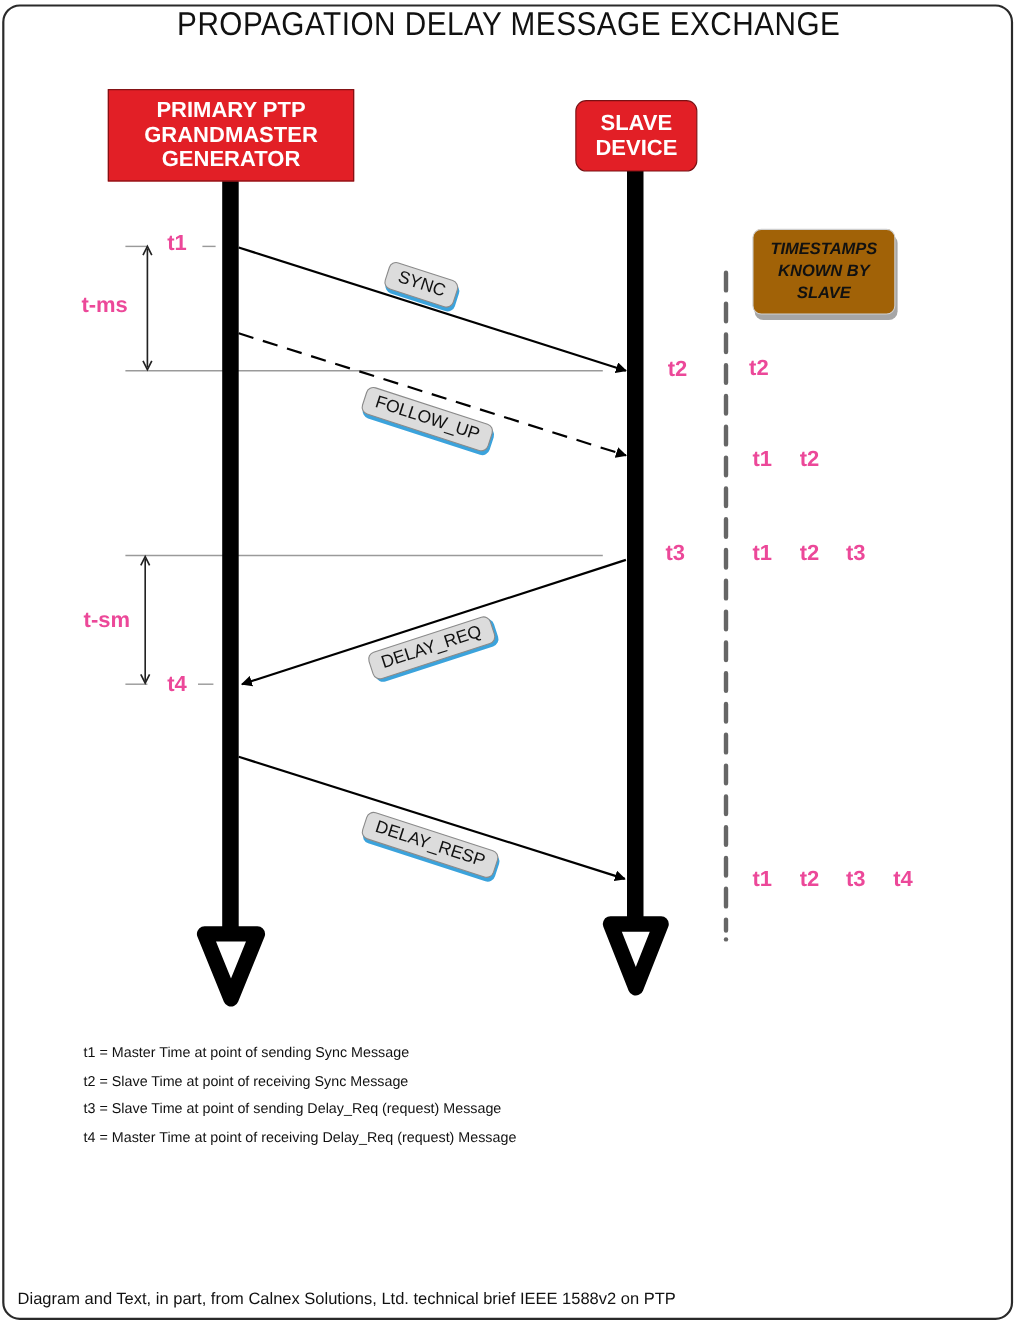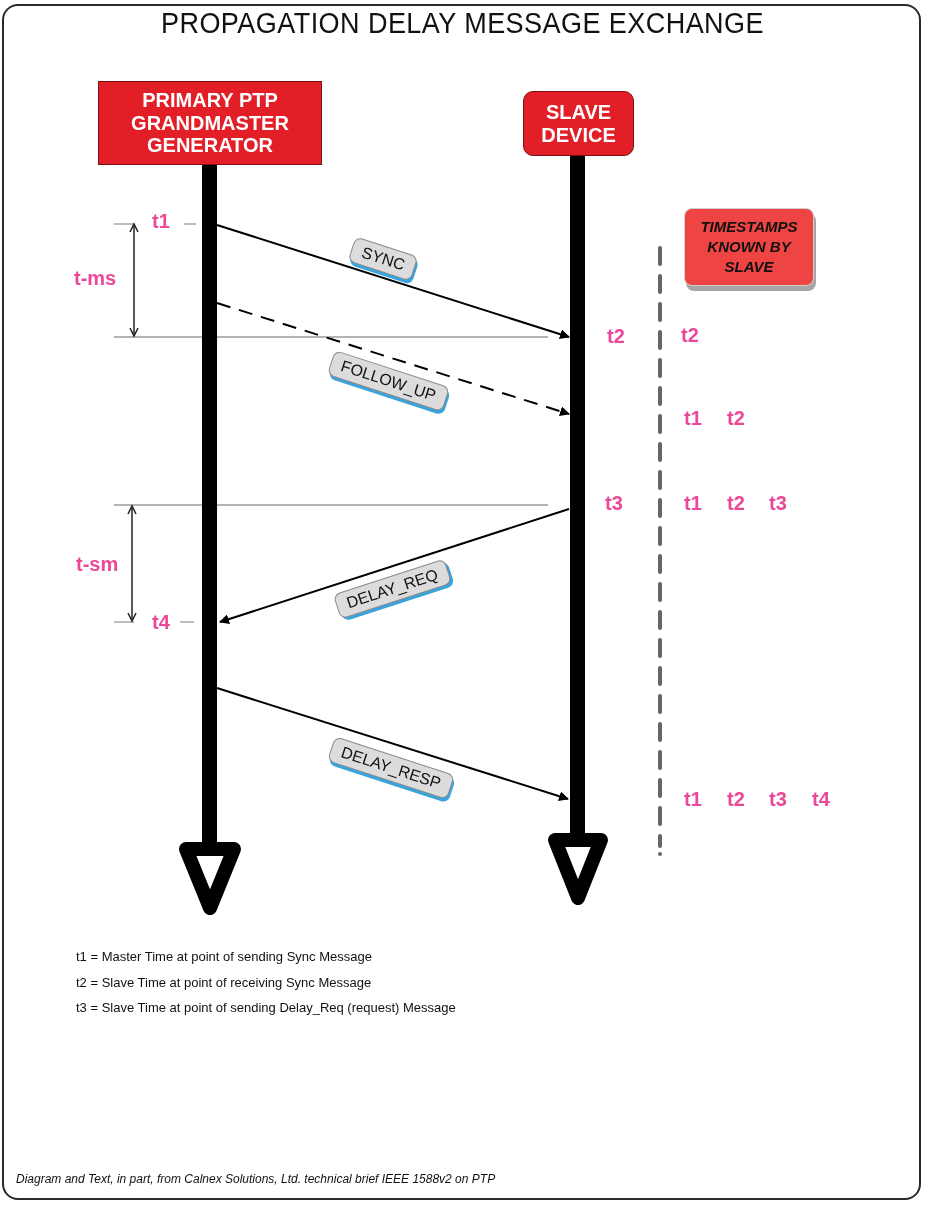--- a/index.html
+++ b/index.html
@@ -5,28 +5,28 @@
   html, body { margin: 0; padding: 0; background: #ffffff; }
   body { width: 925px; height: 1205px; position: relative; overflow: hidden; font-family: "Liberation Sans", sans-serif; }
   .frame { position: absolute; left: 2px; top: 4px; width: 919px; height: 1196px; border: 2px solid #2a2a2a; border-radius: 16px; box-sizing: border-box; }
   .title { position: absolute; left: 0; width: 925px; top: 6px; text-align: center; font-size: 30px; letter-spacing: 0.5px; color: #111; transform: scaleX(0.9); }
   .node { position: absolute; background: #e21f26; color: #fff; font-weight: bold; text-align: center; border: 1px solid #7a1013; box-sizing: border-box; display: flex; align-items: center; justify-content: center; line-height: 1.12; }
   .node.master { left: 98px; top: 81px; width: 224px; height: 84px; font-size: 20px; }
   .node.slave { left: 523px; top: 91px; width: 111px; height: 65px; font-size: 20px; border-radius: 10px; }
   .node span { white-space: pre-line; }
   svg.diagram { position: absolute; left: 0; top: 0; }
   .lbl { position: absolute; font-weight: bold; font-size: 20px; color: #ec4899; }
-  .known-box { position: absolute; left: 684px; top: 208px; width: 128px; height: 76px; background: #ef4444; border: 1px solid #cfcfcf; border-radius: 8px; box-shadow: 2px 5px 0 #a6a6a6; font-style: italic; font-weight: bold; font-size: 15px; text-align: center; display: flex; align-items: center; justify-content: center; line-height: 1.35; color: #111; }
+  .known-box { position: absolute; left: 684px; top: 208px; width: 128px; height: 76px; background: #a16207; border: 1px solid #cfcfcf; border-radius: 8px; box-shadow: 2px 5px 0 #a6a6a6; font-style: italic; font-weight: bold; font-size: 15px; text-align: center; display: flex; align-items: center; justify-content: center; line-height: 1.35; color: #111; }
   .known-box span { white-space: pre-line; }
   .msg-tag { position: absolute; background: #dcdcdc; border: 1px solid #8a8a8a; border-radius: 7px; box-shadow: 2px 3px 0 #3ba3dc; font-size: 16px; color: #111; padding: 3px 10px; white-space: nowrap; }
   .legend { position: absolute; left: 76px; top: 944px; font-size: 13px; color: #111; line-height: 25.5px; }
   .legend div { white-space: nowrap; }
   .para { position: absolute; left: 76px; top: 1072px; width: 780px; font-size: 19.5px; color: #111; line-height: 25.5px; }
   .para p { margin: 0; white-space: nowrap; }
-  .credit { position: absolute; left: 16px; top: 1172px; font-style: italic; font-size: 12px; color: #111; text-align: center; }
+  .credit { position: absolute; left: 16px; top: 1172px; font-size: 15px; color: #111; text-align: center; }
 </style>
 </head>
 <body>
 
 <div class="frame"></div>
 
 <div class="title">PROPAGATION DELAY MESSAGE EXCHANGE</div>
 
 <svg class="diagram" width="925" height="1205">
   <defs>
@@ -117,18 +117,19 @@
 
 <div class="lbl" style="left:684px; top:788px;">t1</div>
 <div class="lbl" style="left:727px; top:788px;">t2</div>
 <div class="lbl" style="left:769px; top:788px;">t3</div>
 <div class="lbl" style="left:812px; top:788px;">t4</div>
 
 <div class="legend">
   <div>t1 = Master Time at point of sending Sync Message</div>
   <div>t2 = Slave Time at point of receiving Sync Message</div>
   <div>t3 = Slave Time at point of sending Delay_Req (request) Message</div>
+  <div>t4 = Master Time at point of receiving Delay_Req (request) Message</div>
 </div>
 
 <div class="para">
 </div>
 
 <div class="credit">Diagram and Text, in part, from Calnex Solutions, Ltd. technical brief IEEE 1588v2 on PTP</div>
 
 </body></html>

